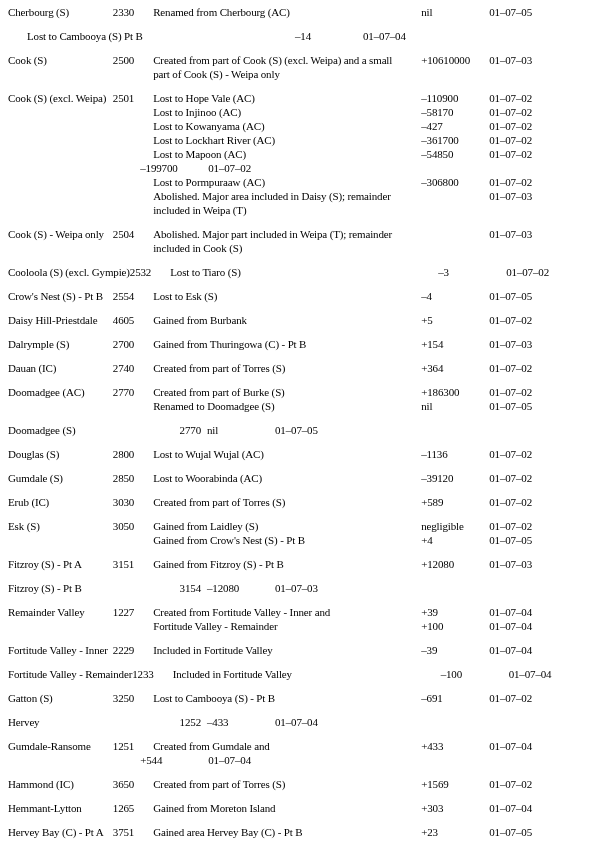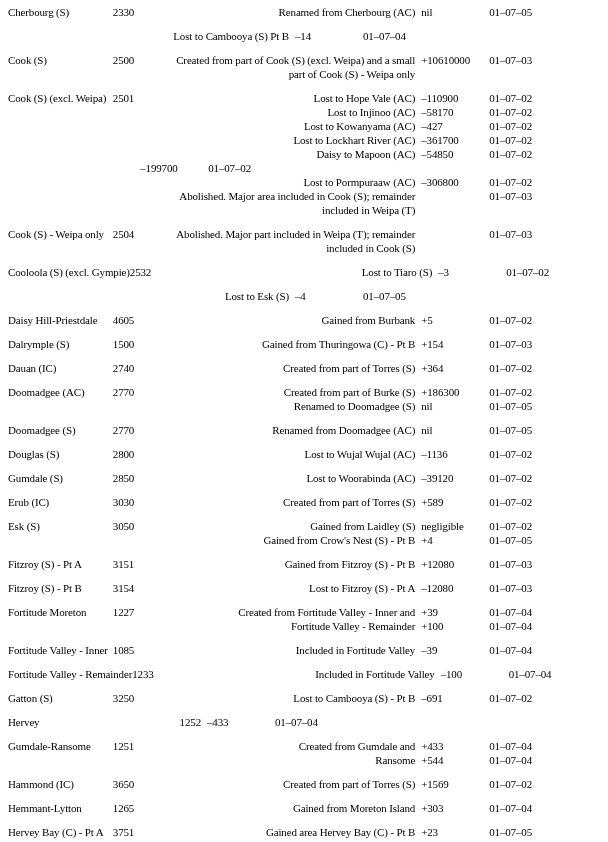--- a/index.html
+++ b/index.html
@@ -30,21 +30,21 @@
     line-height: 14px;
     white-space: nowrap;
   }
   .c-lines { flex: 1; }
   .line {
     display: flex;
     height: 14px;
     line-height: 14px;
     white-space: nowrap;
   }
-  .c-desc  { width: 281px; padding-left: 19px; text-align: right; }
+  .c-desc  { width: 281px; padding-left: 19px; }
   .c-value { width: 72px;  padding-left: 6px; }
   .c-date  { flex: 1;      padding-left: 2px; }
 </style>
 </head>
 <body>
 
 <div class="page">
   <div id="rows-container">
   <div class="row">
     <div class="c-namecode">
@@ -114,38 +114,38 @@
     <span class="c-date">01–07–02</span>
   </div>
 
   <div class="line">
     <span class="c-desc">Lost to Lockhart River (AC)</span>
     <span class="c-value">–361700</span>
     <span class="c-date">01–07–02</span>
   </div>
 
   <div class="line">
-    <span class="c-desc">Daisy to Mapoon (AC)</span>
+    <span class="c-desc">Lost to Mapoon (AC)</span>
     <span class="c-value">–54850</span>
     <span class="c-date">01–07–02</span>
   </div>
 
   <div class="line">
     <span class="c-value">–199700</span>
     <span class="c-date">01–07–02</span>
   </div>
 
   <div class="line">
     <span class="c-desc">Lost to Pormpuraaw (AC)</span>
     <span class="c-value">–306800</span>
     <span class="c-date">01–07–02</span>
   </div>
 
   <div class="line">
-    <span class="c-desc">Abolished. Major area included in Cook (S); remainder</span>
+    <span class="c-desc">Abolished. Major area included in Daisy (S); remainder</span>
     <span class="c-value"></span>
     <span class="c-date">01–07–03</span>
   </div>
 
   <div class="line">
     <span class="c-desc">included in Weipa (T)</span>
     <span class="c-value"></span>
     <span class="c-date"></span>
   </div>
 </div>
@@ -179,20 +179,24 @@
     <div class="c-lines">
   <div class="line">
     <span class="c-desc">Lost to Tiaro (S)</span>
     <span class="c-value">–3</span>
     <span class="c-date">01–07–02</span>
   </div>
 </div>
   </div>
 
   <div class="row">
+    <div class="c-namecode">
+      <span class="c-name">Crow's Nest (S) - Pt B</span>
+      <span class="c-code">2554</span>
+    </div>
     <div class="c-lines">
   <div class="line">
     <span class="c-desc">Lost to Esk (S)</span>
     <span class="c-value">–4</span>
     <span class="c-date">01–07–05</span>
   </div>
 </div>
   </div>
 
   <div class="row">
@@ -205,21 +209,21 @@
     <span class="c-desc">Gained from Burbank</span>
     <span class="c-value">+5</span>
     <span class="c-date">01–07–02</span>
   </div>
 </div>
   </div>
 
   <div class="row">
     <div class="c-namecode">
       <span class="c-name">Dalrymple (S)</span>
-      <span class="c-code">1500</span>
+      <span class="c-code">2700</span>
     </div>
     <div class="c-lines">
   <div class="line">
     <span class="c-desc">Gained from Thuringowa (C) - Pt B</span>
     <span class="c-value">+154</span>
     <span class="c-date">01–07–03</span>
   </div>
 </div>
   </div>
 
@@ -257,21 +261,20 @@
 </div>
   </div>
 
   <div class="row">
     <div class="c-namecode">
       <span class="c-name">Doomadgee (S)</span>
       <span class="c-code">2770</span>
     </div>
     <div class="c-lines">
   <div class="line">
-    <span class="c-desc">Renamed from Doomadgee (AC)</span>
     <span class="c-value">nil</span>
     <span class="c-date">01–07–05</span>
   </div>
 </div>
   </div>
 
   <div class="row">
     <div class="c-namecode">
       <span class="c-name">Douglas (S)</span>
       <span class="c-code">2800</span>
@@ -347,51 +350,50 @@
 </div>
   </div>
 
   <div class="row">
     <div class="c-namecode">
       <span class="c-name">Fitzroy (S) - Pt B</span>
       <span class="c-code">3154</span>
     </div>
     <div class="c-lines">
   <div class="line">
-    <span class="c-desc">Lost to Fitzroy (S) - Pt A</span>
     <span class="c-value">–12080</span>
     <span class="c-date">01–07–03</span>
   </div>
 </div>
   </div>
 
   <div class="row">
     <div class="c-namecode">
-      <span class="c-name">Fortitude Moreton</span>
+      <span class="c-name">Remainder Valley</span>
       <span class="c-code">1227</span>
     </div>
     <div class="c-lines">
   <div class="line">
     <span class="c-desc">Created from Fortitude Valley  - Inner and</span>
     <span class="c-value">+39</span>
     <span class="c-date">01–07–04</span>
   </div>
 
   <div class="line">
     <span class="c-desc">Fortitude Valley - Remainder</span>
     <span class="c-value">+100</span>
     <span class="c-date">01–07–04</span>
   </div>
 </div>
   </div>
 
   <div class="row">
     <div class="c-namecode">
       <span class="c-name">Fortitude Valley - Inner</span>
-      <span class="c-code">1085</span>
+      <span class="c-code">2229</span>
     </div>
     <div class="c-lines">
   <div class="line">
     <span class="c-desc">Included in Fortitude Valley</span>
     <span class="c-value">–39</span>
     <span class="c-date">01–07–04</span>
   </div>
 </div>
   </div>
 
@@ -442,21 +444,20 @@
       <span class="c-code">1251</span>
     </div>
     <div class="c-lines">
   <div class="line">
     <span class="c-desc">Created from Gumdale and</span>
     <span class="c-value">+433</span>
     <span class="c-date">01–07–04</span>
   </div>
 
   <div class="line">
-    <span class="c-desc">Ransome</span>
     <span class="c-value">+544</span>
     <span class="c-date">01–07–04</span>
   </div>
 </div>
   </div>
 
   <div class="row">
     <div class="c-namecode">
       <span class="c-name">Hammond (IC)</span>
       <span class="c-code">3650</span>

